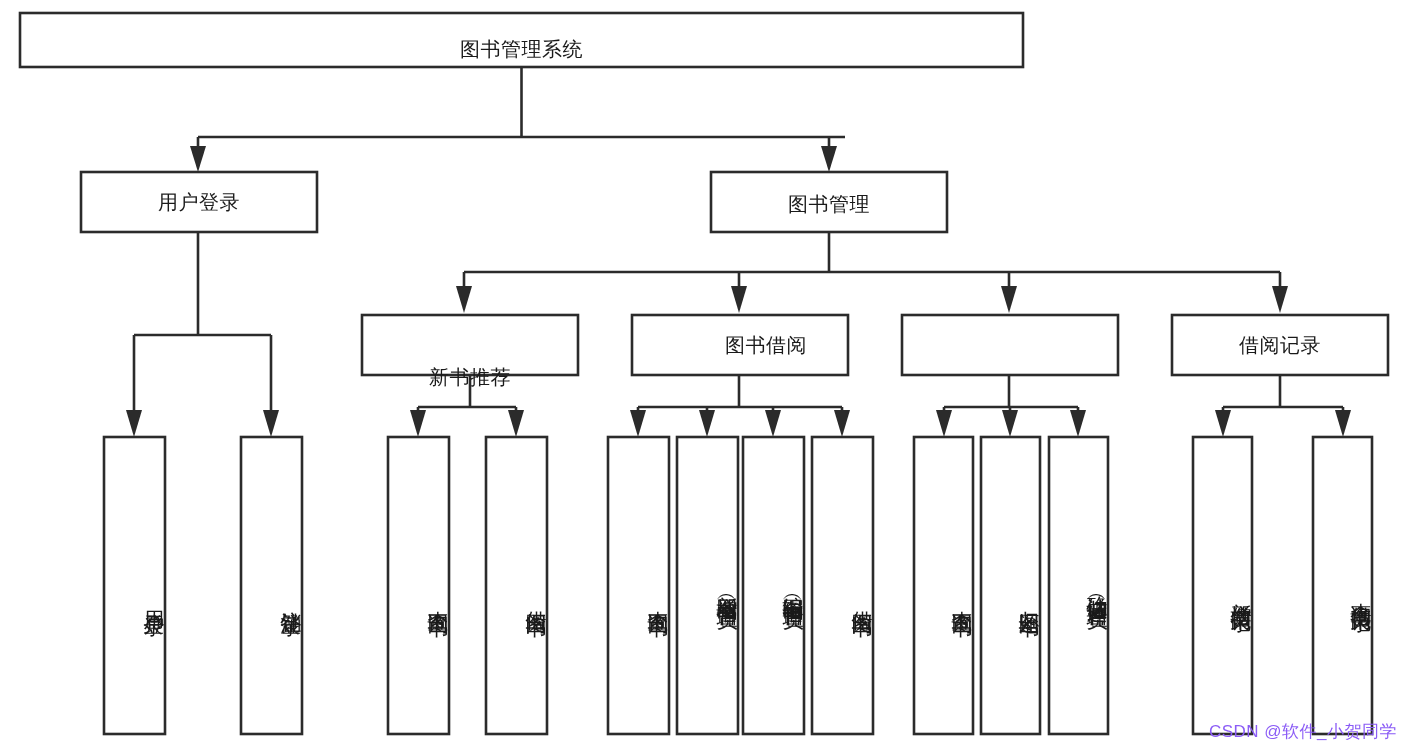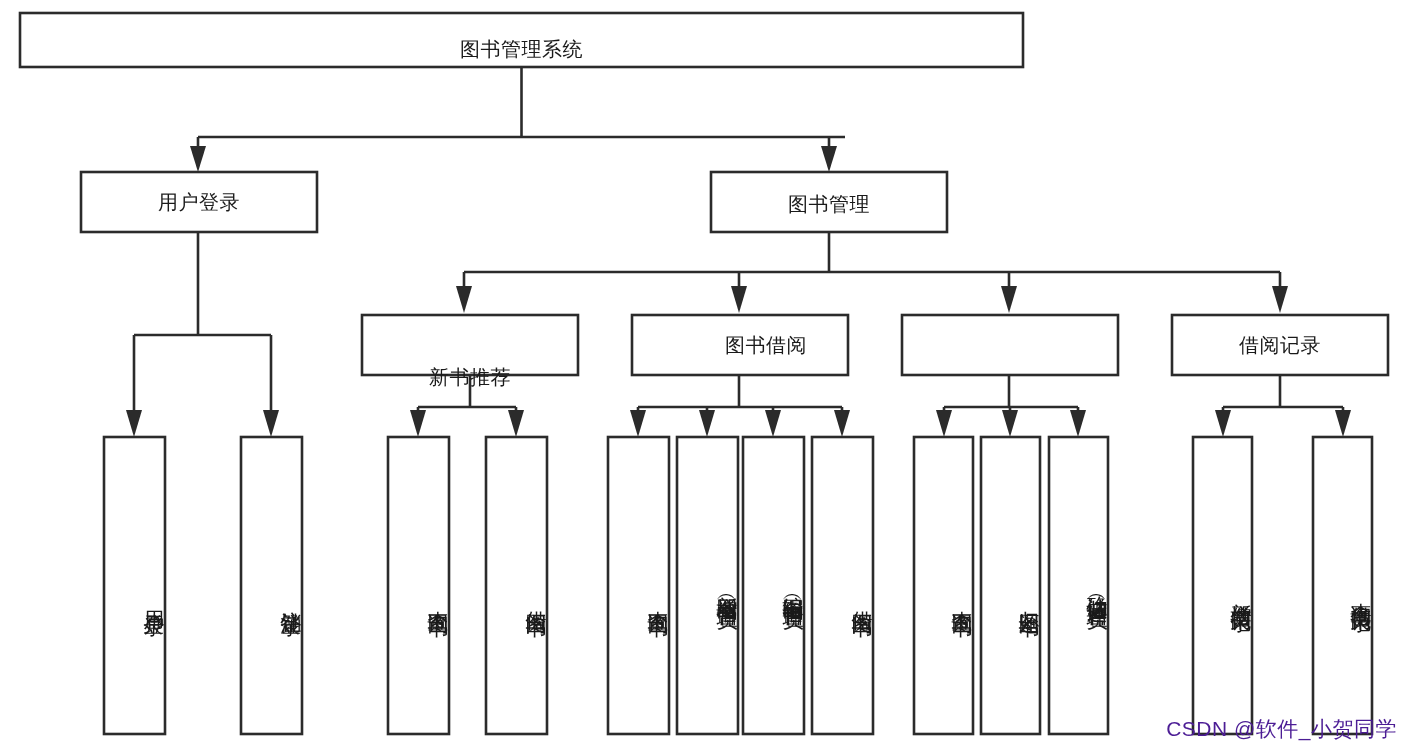--- a/index.html
+++ b/index.html
@@ -61,22 +61,22 @@
     text-orientation: upright;
     letter-spacing: 2px;
     line-height: 1;
     white-space: nowrap;
     pointer-events: none;
   }
   .watermark {
     position: absolute;
     right: 8px;
     bottom: 4px;
-    color: #4c1d95;
-    font-size: 21px;
+    color: #8b5cf6;
+    font-size: 17px;
     letter-spacing: 0.5px;
     white-space: nowrap;
     user-select: none;
   }
 </style>
 </head>
 <body>
 
 <div id="diagram-root">
 

